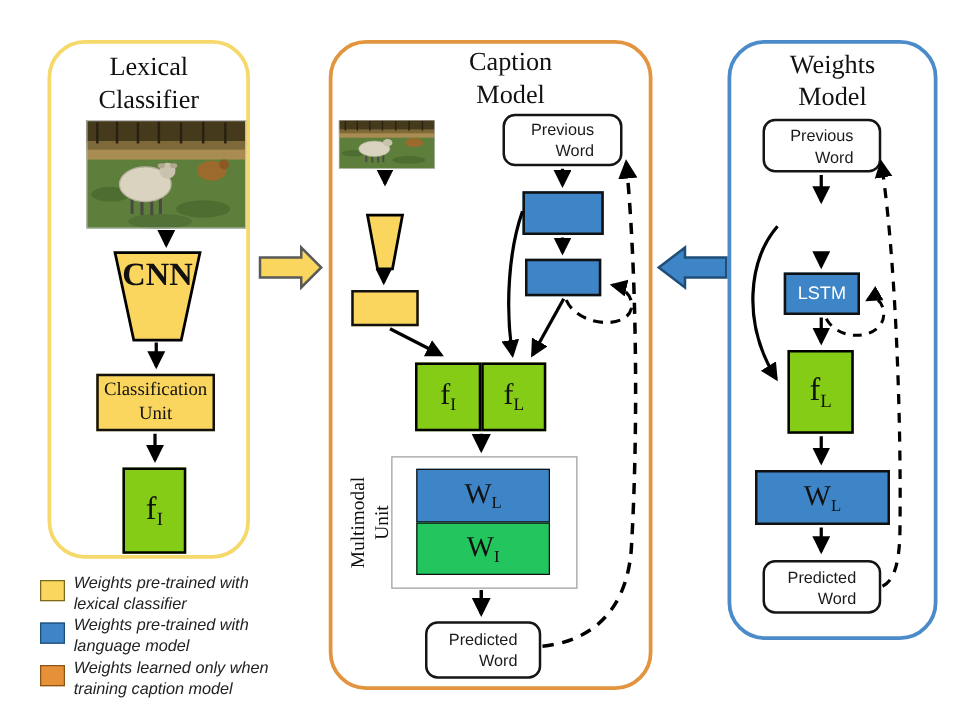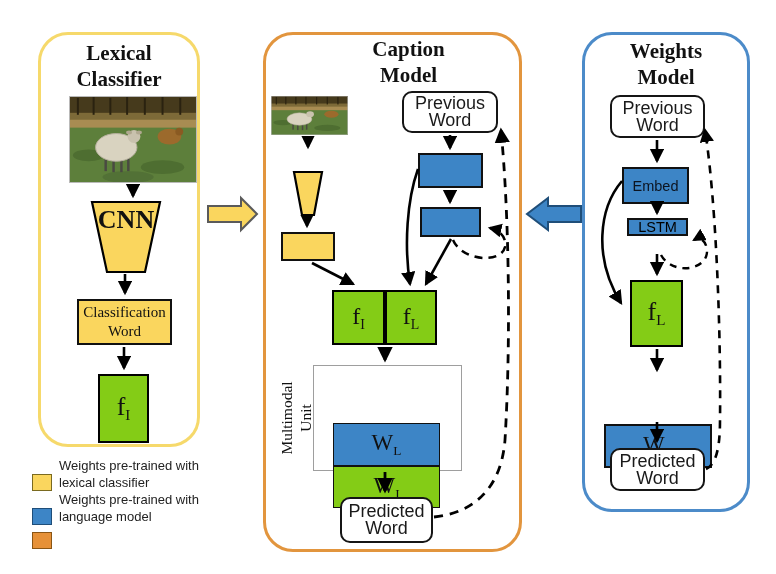--- a/index.html
+++ b/index.html
@@ -1,34 +1,34 @@
 <!DOCTYPE html>
 <html><head>
 <meta charset="utf-8">
 <style>
   html,body{margin:0;padding:0;background:#fff;}
   .canvas{position:relative;width:776px;height:574px;background:#fff;overflow:hidden;
           font-family:"Liberation Sans",sans-serif;}
   .abs{position:absolute;box-sizing:border-box;}
   .panel{position:absolute;box-sizing:border-box;border-radius:30px;background:transparent;}
   .panel-title{position:absolute;text-align:center;white-space:pre-line;
-               font-family:"Liberation Serif",serif;font-weight:bold;font-size:21px;line-height:26px;color:#111;}
+               font-family:"Liberation Serif",serif;font-weight:normal;font-size:21px;line-height:26px;color:#111;}
   .box{position:absolute;box-sizing:border-box;display:flex;align-items:center;justify-content:center;
        text-align:center;color:#1a1a1a;}
   .wordbox{border:2.2px solid #151515;border-radius:10px;background:#fff;
-           font-size:18px;line-height:17px;white-space:pre-line;}
+           font-size:13px;line-height:17px;white-space:pre-line;text-align:right;}
   .bluebox{background:#3D85C6;border:2px solid #111;}
   .yellowbox{background:#FAD65E;border:2px solid #111;}
   .fbox{background:#84cc16;border:2.6px solid #000;font-family:"Liberation Serif",serif;font-size:26px;color:#111;}
-  .wtext{font-family:"Liberation Serif",serif;font-size:23px;color:#111;margin-top:48px;}
+  .wtext{font-family:"Liberation Serif",serif;font-size:23px;color:#111;}
   .sub{font-size:0.58em;vertical-align:-0.35em;}
   .serif-label{font-family:"Liberation Serif",serif;color:#111;white-space:pre-line;}
   .rot{transform:rotate(-90deg);transform-origin:center center;}
   .legend{position:absolute;left:30px;top:458px;}
-  .legend-row{display:flex;align-items:flex-end;margin-bottom:1px;}
+  .legend-row{display:flex;align-items:flex-start;margin-bottom:1px;font-style:italic;}
   .legend-swatch{width:20px;height:17px;box-sizing:border-box;margin:6px 7px 0 2px;border:1.6px solid #7a6a20;}
   .legend-row:nth-child(2) .legend-swatch{border-color:#1F4E79;}
   .legend-row:nth-child(3) .legend-swatch{border-color:#8a5514;}
   .legend-label{font-size:13px;line-height:16.5px;color:#222;white-space:pre-line;}
   svg.overlay{position:absolute;left:0;top:0;pointer-events:none;}
 </style>
 </head>
 <body>
 
 <div class="canvas">
@@ -99,54 +99,53 @@
       <rect x="52" y="62" width="2.5" height="15"></rect>
         <rect x="59" y="60" width="2.5" height="16"></rect>
       </g>
     <ellipse cx="48" cy="52" rx="21" ry="14" fill="#d9d3c0" stroke="#b5af9c" stroke-width="1"></ellipse>
     <circle cx="66" cy="41" r="6.5" fill="#c9c2ae"></circle>
     <rect x="0.5" y="0.5" width="129" height="87" fill="none" stroke="#bbb" stroke-width="1"></rect>
   </svg>
 
   <div class="box serif-label" style="left:92px;top:202px;width:68px;height:36px;font-size:26px;z-index:3;font-weight:bold;">CNN</div>
   <div class="box yellowbox serif-label" style="left:77px;top:299px;width:95px;height:46px;font-size:15px;line-height:19px;">Classification
-Word</div>
+Unit</div>
   <div class="box fbox" style="left:98px;top:374px;width:51px;height:69px;">
     <span><span>f</span><span class="sub">I</span></span>
   </div>
 
   <div class="box yellowbox" style="left:281px;top:232px;width:54px;height:29px;"></div>
   <div class="box wordbox" style="left:402px;top:91px;width:96px;height:42px;">Previous
 Word</div>
   <div class="box bluebox" style="left:418px;top:153px;width:65px;height:35px;"></div>
   <div class="box bluebox" style="left:420px;top:207px;width:61px;height:30px;"></div>
   <div class="box fbox" style="left:332px;top:290px;width:53px;height:55px;font-size:24px;">
     <span><span>f</span><span class="sub">I</span></span>
   </div>
   <div class="box fbox" style="left:385px;top:290px;width:52px;height:55px;font-size:24px;">
     <span><span>f</span><span class="sub">L</span></span>
   </div>
 
   <div class="box" style="left:313px;top:365px;width:149px;height:106px;border:1.6px solid #9e9e9e;background:#fff;"></div>
   <div class="box bluebox wtext" style="left:333px;top:375px;width:107px;height:43px;border-width:1.6px;">
     <span><span>W</span><span class="sub">L</span></span>
   </div>
-  <div class="box wtext" style="left:333px;top:418px;width:107px;height:42px;background:#84cc16;border:1.6px solid #111;">
+  <div class="box wtext" style="left:333px;top:418px;width:107px;height:42px;background:#22c55e;border:1.6px solid #111;">
     <span><span>W</span><span class="sub">I</span></span>
   </div>
   <div class="box serif-label rot" style="left:246px;top:398px;width:100px;height:40px;font-size:15.5px;line-height:19px;">Multimodal
 Unit</div>
 
   <div class="box wordbox" style="left:340px;top:497px;width:93px;height:46px;">Predicted
 Word</div>
 
   <div class="box wordbox" style="left:610px;top:95px;width:95px;height:43px;">Previous
 Word</div>
-  <div class="box bluebox" style="left:622px;top:167px;width:67px;height:37px;font-size:14.5px;color:#0c1420;">Embed</div>
-  <div class="box bluebox" style="left:627px;top:218px;width:61px;height:18px;font-size:14.5px;color:#000000;">LSTM</div>
+  <div class="box bluebox" style="left:627px;top:218px;width:61px;height:34px;font-size:14.5px;color:#ffffff;">LSTM</div>
   <div class="box fbox" style="left:630px;top:280px;width:53px;height:67px;">
     <span><span>f</span><span class="sub">L</span></span>
   </div>
   <div class="box bluebox wtext" style="left:604px;top:376px;width:108px;height:44px;">
     <span><span>W</span><span class="sub">L</span></span>
   </div>
   <div class="box wordbox" style="left:610px;top:448px;width:95px;height:43px;">Predicted
 Word</div>
 
   <div class="legend">
@@ -155,20 +154,22 @@
       <div class="legend-label">Weights pre-trained with
 lexical classifier</div>
     </div>
     <div class="legend-row">
       <div class="legend-swatch" style="background-color: rgb(61, 133, 198);"></div>
       <div class="legend-label">Weights pre-trained with
 language model</div>
     </div>
     <div class="legend-row">
       <div class="legend-swatch" style="background-color: rgb(230, 145, 56);"></div>
+      <div class="legend-label">Weights learned only when
+training caption model</div>
     </div>
   </div>
 
   <svg class="overlay" width="776" height="574" viewBox="0 0 776 574">
     <defs>
       <marker id="ah" markerWidth="6" markerHeight="6" refX="4.6" refY="2.75" orient="auto">
         <path d="M0,0 L5.5,2.75 L0,5.5 z" fill="#000"></path>
       </marker>
     </defs>
 

